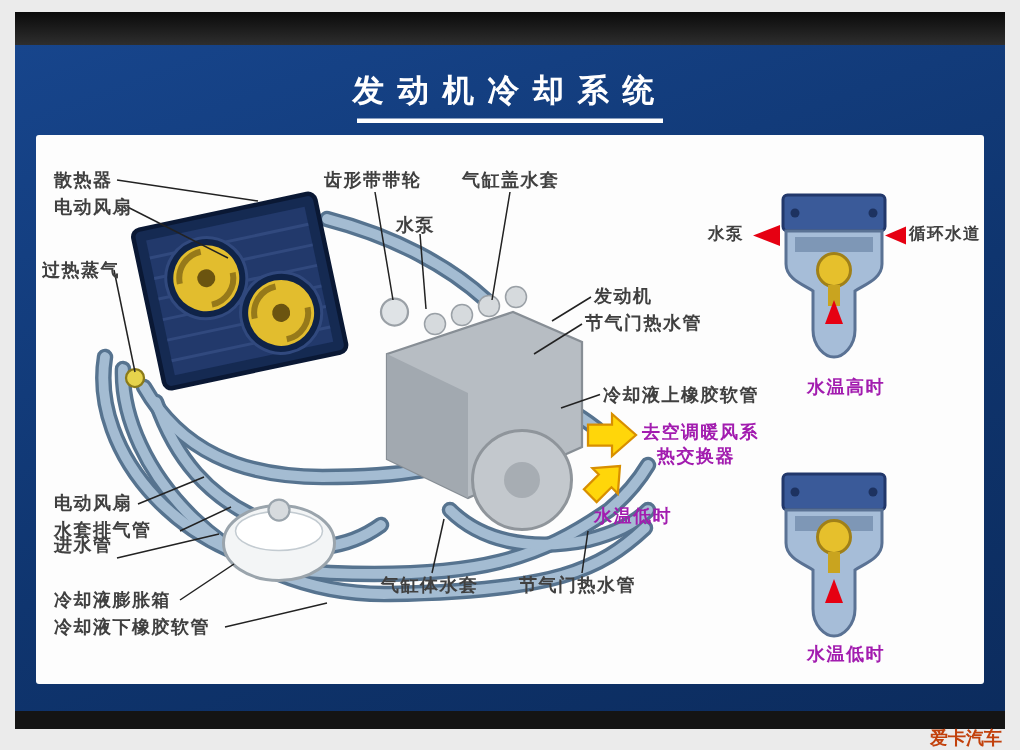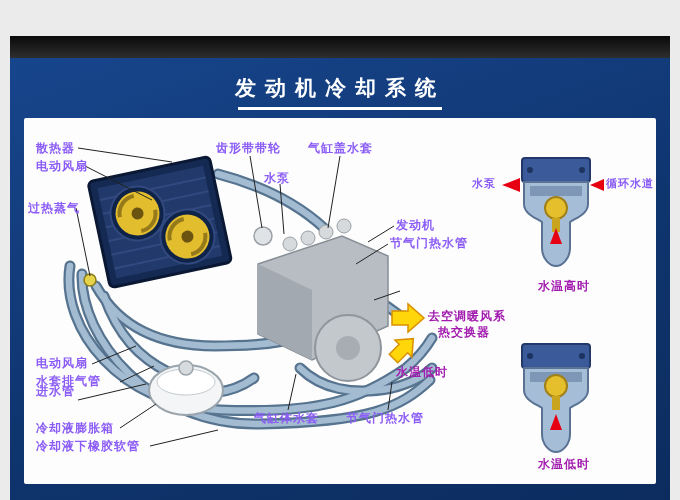--- a/index.html
+++ b/index.html
@@ -3,21 +3,21 @@
 <meta charset="utf-8">
 <style>
   * { margin:0; padding:0; box-sizing:border-box; }
   html,body { width:680px; height:500px; }
   body {
     position:relative;
     background:#ebebeb;
     font-family:"DejaVu Sans","Liberation Sans",sans-serif;
     overflow:hidden;
   }
-  .stage { position:absolute; inset:0;margin-top:28px; }
+  .stage { position:absolute; inset:0; }
   .strip-top {
     position:absolute; left:10px; top:8px; width:660px; height:22px;
     background:linear-gradient(#0a0a0a,#2e2e2e);
   }
   .frame {
     position:absolute; left:10px; top:30px; width:660px; height:444px;
     background:linear-gradient(160deg,#17458c 0%, #0f356f 55%, #0c2c5e 100%);
   }
   .title {
     position:absolute; left:0; top:46px; width:100%;
@@ -34,21 +34,21 @@
   }
   .strip-bottom {
     position:absolute; left:10px; top:474px; width:660px; height:12px;
     background:#141414;
   }
   .watermark {
     position:absolute; left:620px; top:484px;
     color:#c2410c; font-size:12px; font-weight:bold; white-space:nowrap;
   }
   .lbl {
-    position:absolute; font-size:12px; font-weight:bold; color:#8b5cf6;
+    position:absolute; font-size:12px; font-weight:bold; color:#404040;
     white-space:nowrap; letter-spacing:1px; line-height:1.1;
   }
   .lbl.red { color:#a21caf; }
   .lbl.small { font-size:11px; }
   .art { position:absolute; left:0; top:0; }
 </style>
 </head>
 <body>
 
 <div class="stage">
@@ -189,20 +189,21 @@
   </svg>
 
   <div class="lbl" style="left:36px;top:114px">散热器</div>
   <div class="lbl" style="left:36px;top:132px">电动风扇</div>
   <div class="lbl" style="left:28px;top:174px">过热蒸气</div>
   <div class="lbl" style="left:216px;top:114px">齿形带带轮</div>
   <div class="lbl" style="left:264px;top:144px">水泵</div>
   <div class="lbl" style="left:308px;top:114px">气缸盖水套</div>
   <div class="lbl" style="left:396px;top:191px">发动机</div>
   <div class="lbl" style="left:390px;top:209px">节气门热水管</div>
+  <div class="lbl" style="left:402px;top:257px">冷却液上橡胶软管</div>
   <div class="lbl red" style="left:428px;top:282px">去空调暖风系</div>
   <div class="lbl red" style="left:438px;top:298px">热交换器</div>
   <div class="lbl red" style="left:396px;top:338px">水温低时</div>
   <div class="lbl" style="left:36px;top:329px">电动风扇</div>
   <div class="lbl" style="left:36px;top:347px">水套排气管</div>
   <div class="lbl" style="left:36px;top:357px">进水管</div>
   <div class="lbl" style="left:36px;top:394px">冷却液膨胀箱</div>
   <div class="lbl" style="left:36px;top:412px">冷却液下橡胶软管</div>
   <div class="lbl" style="left:254px;top:384px">气缸体水套</div>
   <div class="lbl" style="left:346px;top:384px">节气门热水管</div>

